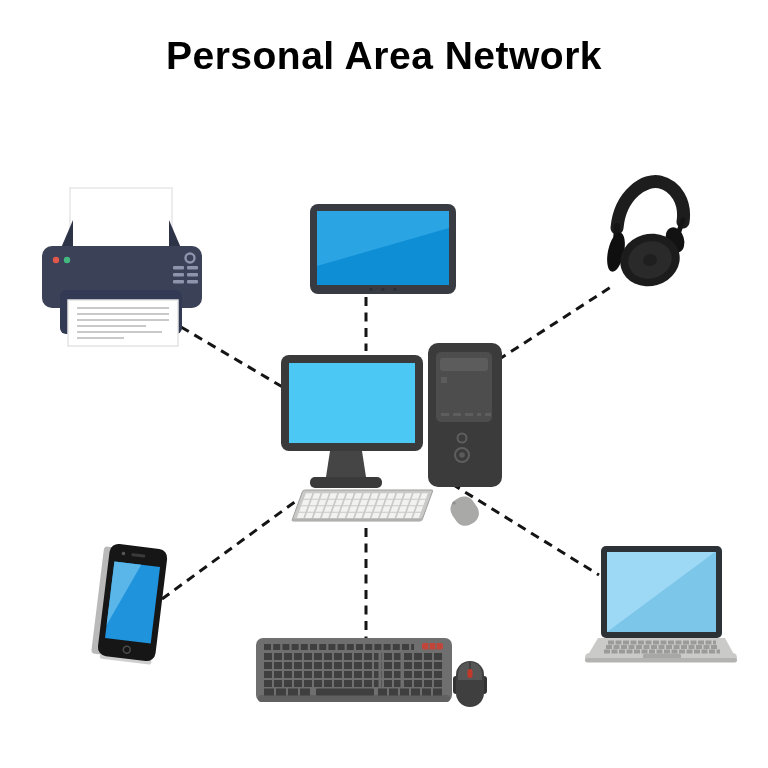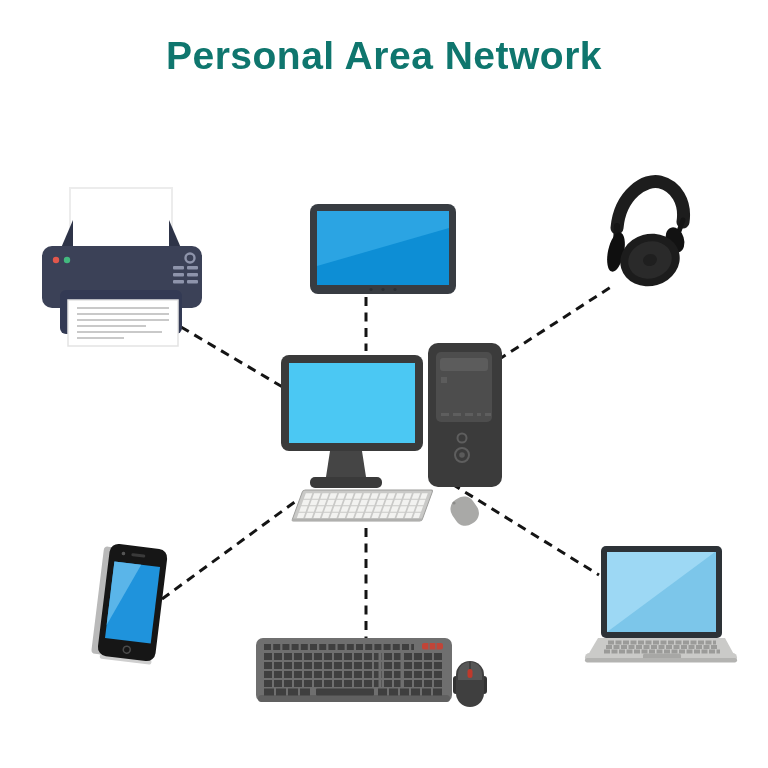--- a/index.html
+++ b/index.html
@@ -1,19 +1,19 @@
 <!DOCTYPE html>
 <html><head>
 <meta charset="utf-8">
 <style>
   html,body{margin:0;padding:0;background:#fff;}
   .canvas{position:relative;width:768px;height:768px;background:#ffffff;overflow:hidden;
           font-family:"Liberation Sans", sans-serif;}
   .title{position:absolute;top:34px;left:0;width:768px;text-align:center;
-         font-size:39px;font-weight:800;color:#0f766e;letter-spacing:.5px;}
+         font-size:39px;font-weight:800;color:#000000;letter-spacing:.5px;}
   .lines{position:absolute;left:0;top:0;width:768px;height:768px;}
   .node{position:absolute;}
   .phone-rot{transform:rotate(7deg);transform-origin:50% 50%;}
 </style>
 </head>
 <body>
 
 <div class="canvas">
 
   <div class="title">Personal Area Network</div>

